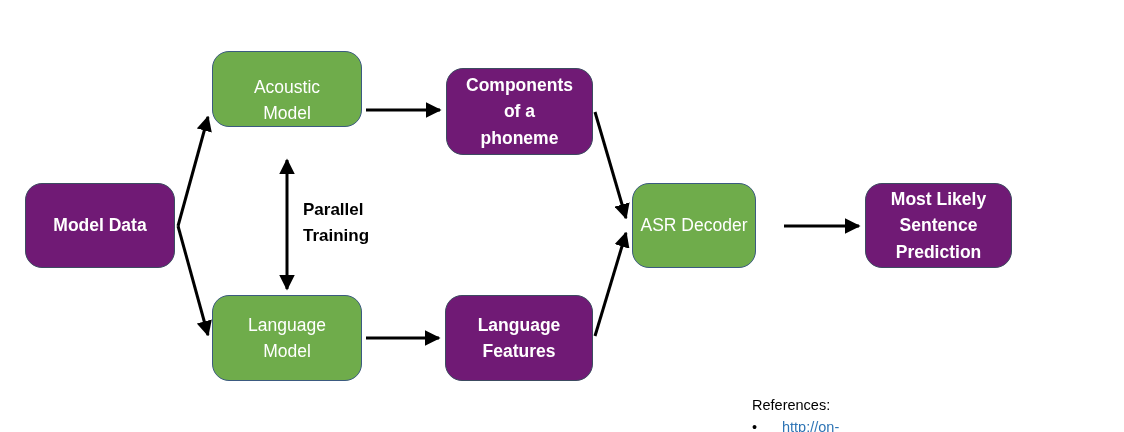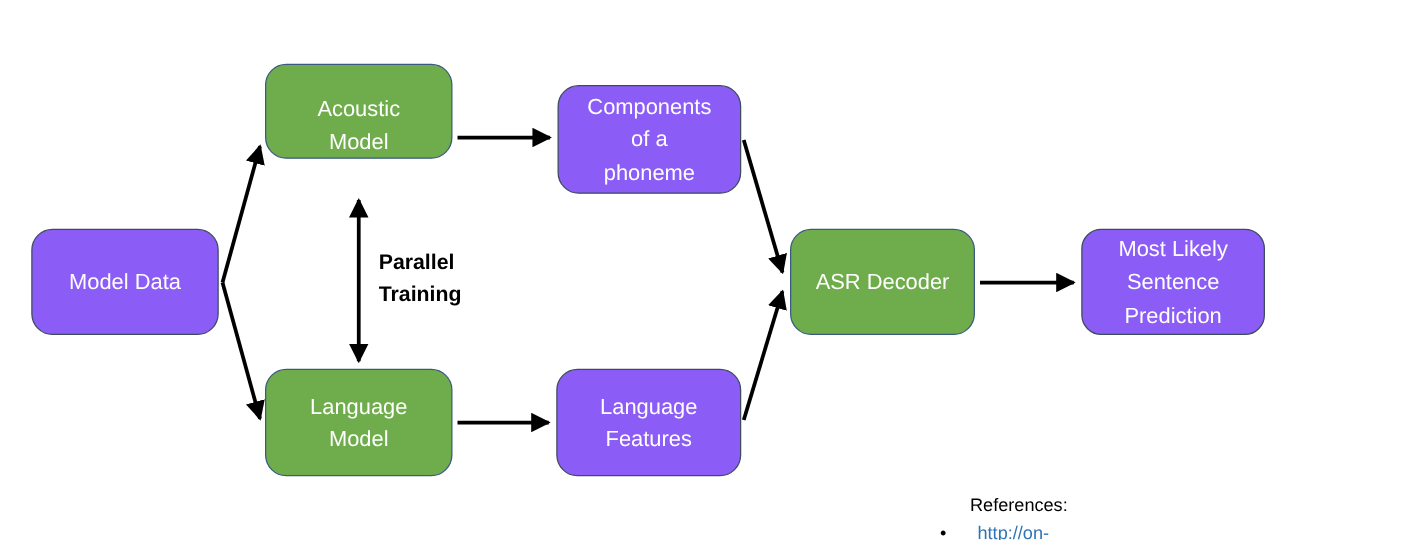--- a/index.html
+++ b/index.html
@@ -24,28 +24,29 @@
     color: #ffffff;
     font-size: 17.5px;
     line-height: 1.5;
     white-space: pre-line;
   }
   .node.green {
     background: #6FAC4B;
     border: 1.5px solid #3B5A80;
   }
   .node.dark {
-    background: #8b5cf6;
+    background: #701a75;
     border: 1.5px solid #3C4B60;
+    font-weight: bold;
   }
   #node-speech-data      { left: 25px;  top: 183px; width: 150px; height: 85px; }
   #node-acoustic-model   { left: 212px; top: 51px;  width: 150px; height: 76px; align-items: flex-end; }
   #node-components       { left: 446px; top: 68px;  width: 147px; height: 87px; }
-  #node-asr-decoder      { left: 632px; top: 183px; width: 148px; height: 85px; }
-  #node-most-likely      { left: 865px; top: 183px; width: 147px; height: 85px; border-radius: 16px; }
+  #node-asr-decoder      { left: 632px; top: 183px; width: 124px; height: 85px; }
+  #node-most-likely      { left: 865px; top: 183px; width: 147px; height: 85px; }
   #node-language-model   { left: 212px; top: 295px; width: 150px; height: 86px; }
   #node-language-features{ left: 445px; top: 295px; width: 148px; height: 86px; }
 
   #arrow-layer {
     position: absolute;
     left: 0; top: 0;
     width: 1124px;
     height: 432px;
     pointer-events: none;
   }
@@ -65,21 +66,21 @@
     font-weight: bold;
   }
 
   #references {
     position: absolute;
     left: 752px;
     top: 395px;
     font-size: 14.5px;
     color: #000000;
   }
-  #references .heading { line-height: 20px; margin-left: 24px; }
+  #references .heading { line-height: 20px; }
   #references .ref-item {
     display: flex;
     align-items: flex-start;
     line-height: 20px;
     margin-top: 2px;
   }
   #references .bullet {
     width: 30px;
     color: #000000;
   }

